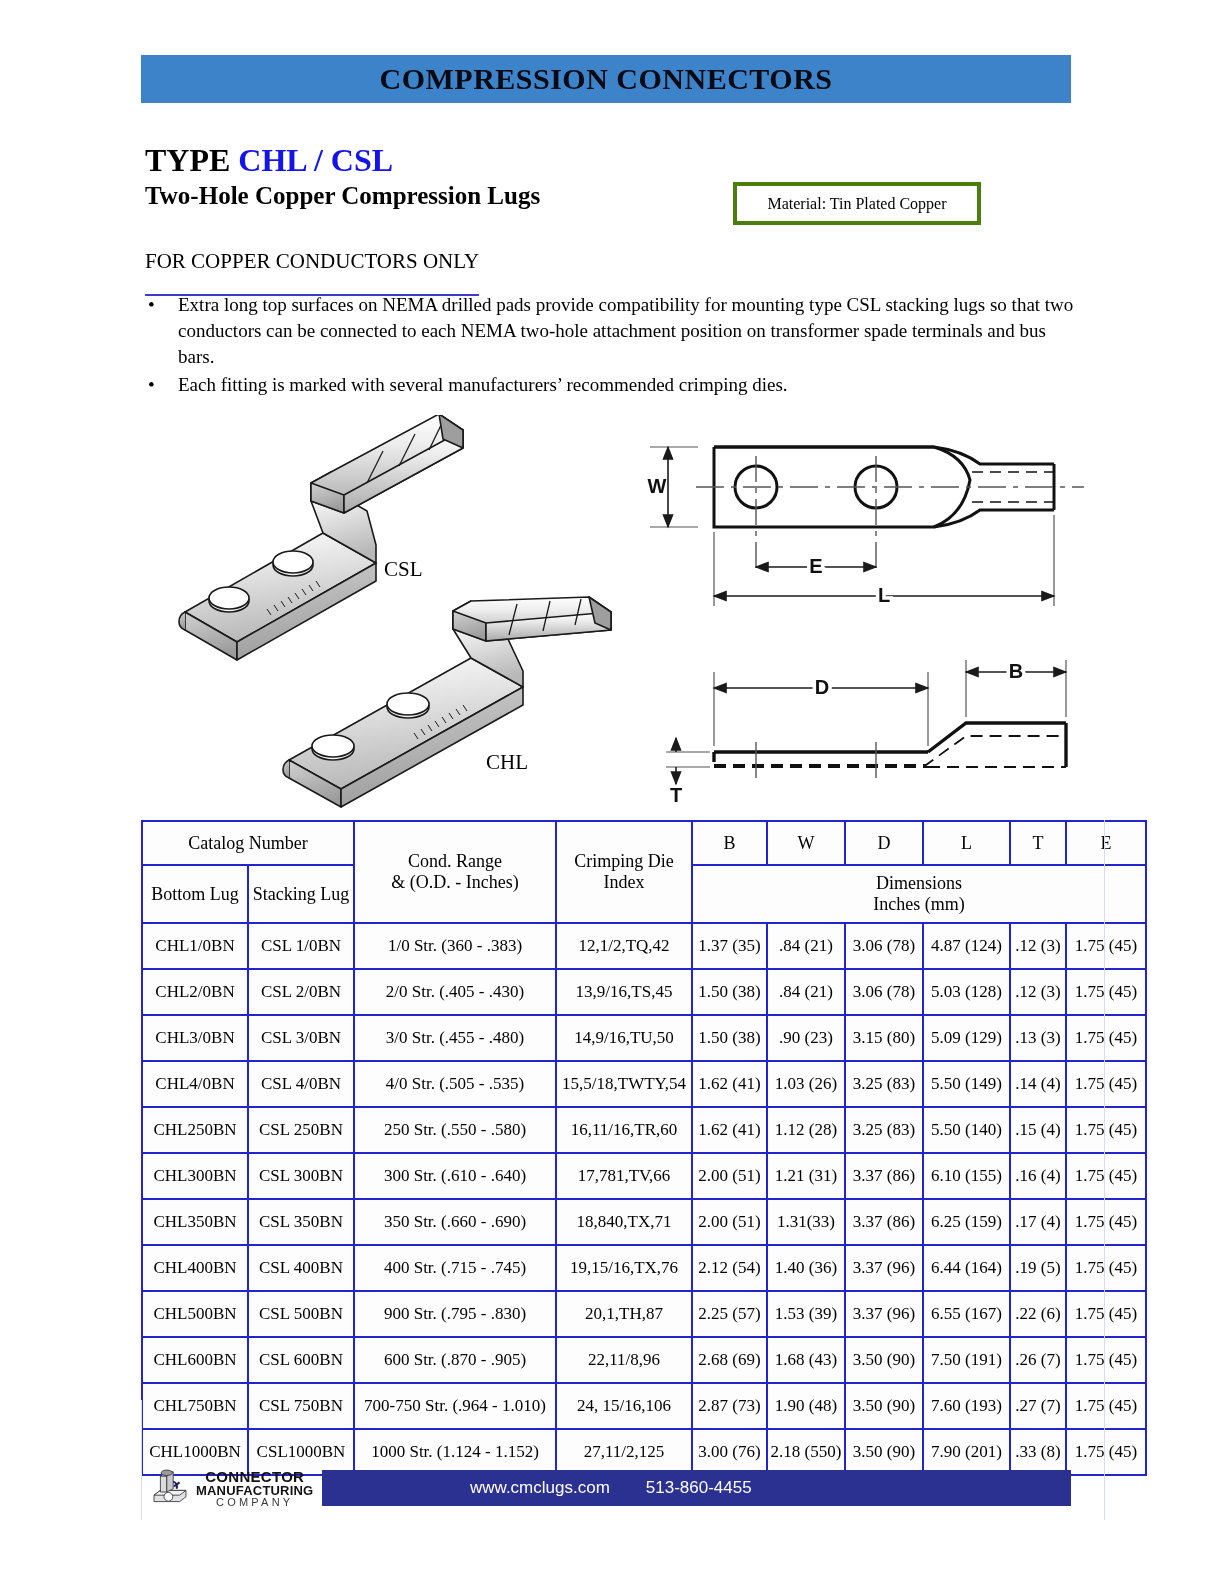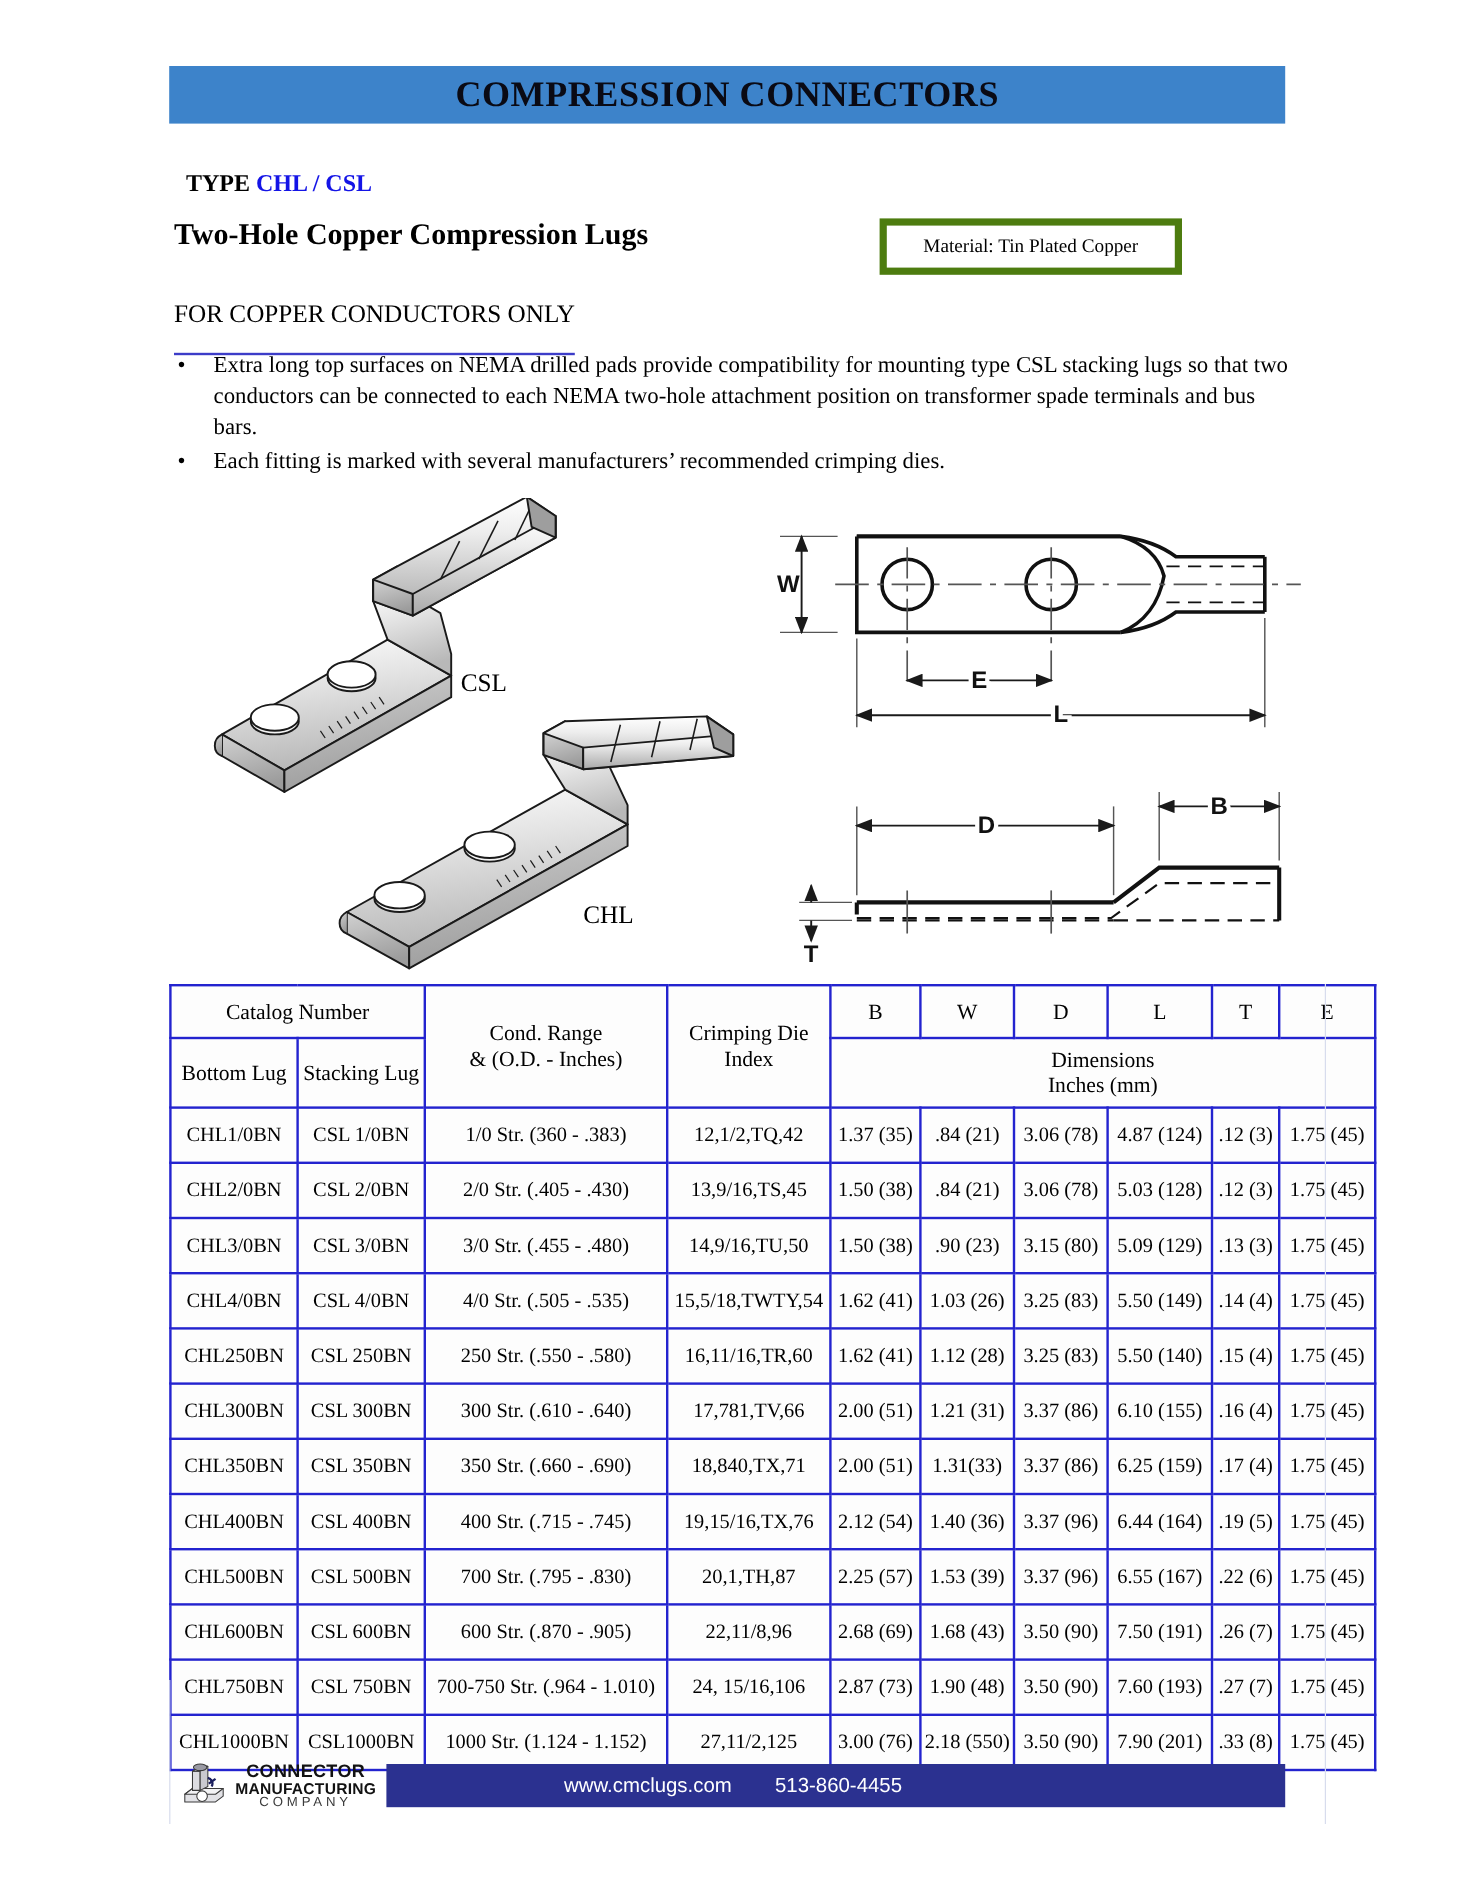--- a/index.html
+++ b/index.html
@@ -43,42 +43,41 @@
     letter-spacing: 0.5px;
     color: #0a0a14;
   }
 
   
   .type-line {
     position: absolute;
     left: 145px;
     top: 142px;
     font-weight: bold;
-    font-size: 20px;
+    font-size: 32px;
     white-space: nowrap;
-    margin-left: 10px;
   }
   .type-line .accent { color: #1414e6; }
 
   .subtitle {
     position: absolute;
     left: 145px;
     top: 182px;
     font-weight: bold;
     font-size: 25px;
     white-space: nowrap;
   }
 
   .material-box {
     position: absolute;
     left: 733px;
     top: 182px;
     width: 240px;
     height: 35px;
-    border: 6px solid #4d7c0f;
+    border: 4px solid #4d7c0f;
     background: #ffffff;
     display: flex;
     align-items: center;
     justify-content: center;
   }
   .material-box span {
     font-size: 16px;
   }
 
   
@@ -599,21 +598,21 @@
           <td class="c-b">2.12 (54)</td>
           <td class="c-w">1.40 (36)</td>
           <td class="c-d">3.37 (96)</td>
           <td class="c-l">6.44 (164)</td>
           <td class="c-t">.19 (5)</td>
           <td class="c-e">1.75 (45)</td>
         </tr>
         <tr class="datarow">
           <td class="c-bottom">CHL500BN</td>
           <td class="c-stack">CSL 500BN</td>
-          <td class="c-range">700 Str. (.795 - .830)</td>
+          <td class="c-range">900 Str. (.795 - .830)</td>
           <td class="c-die">20,1,TH,87</td>
           <td class="c-b">2.25 (57)</td>
           <td class="c-w">1.53 (39)</td>
           <td class="c-d">3.37 (96)</td>
           <td class="c-l">6.55 (167)</td>
           <td class="c-t">.22 (6)</td>
           <td class="c-e">1.75 (45)</td>
         </tr>
         <tr class="datarow">
           <td class="c-bottom">CHL600BN</td>

